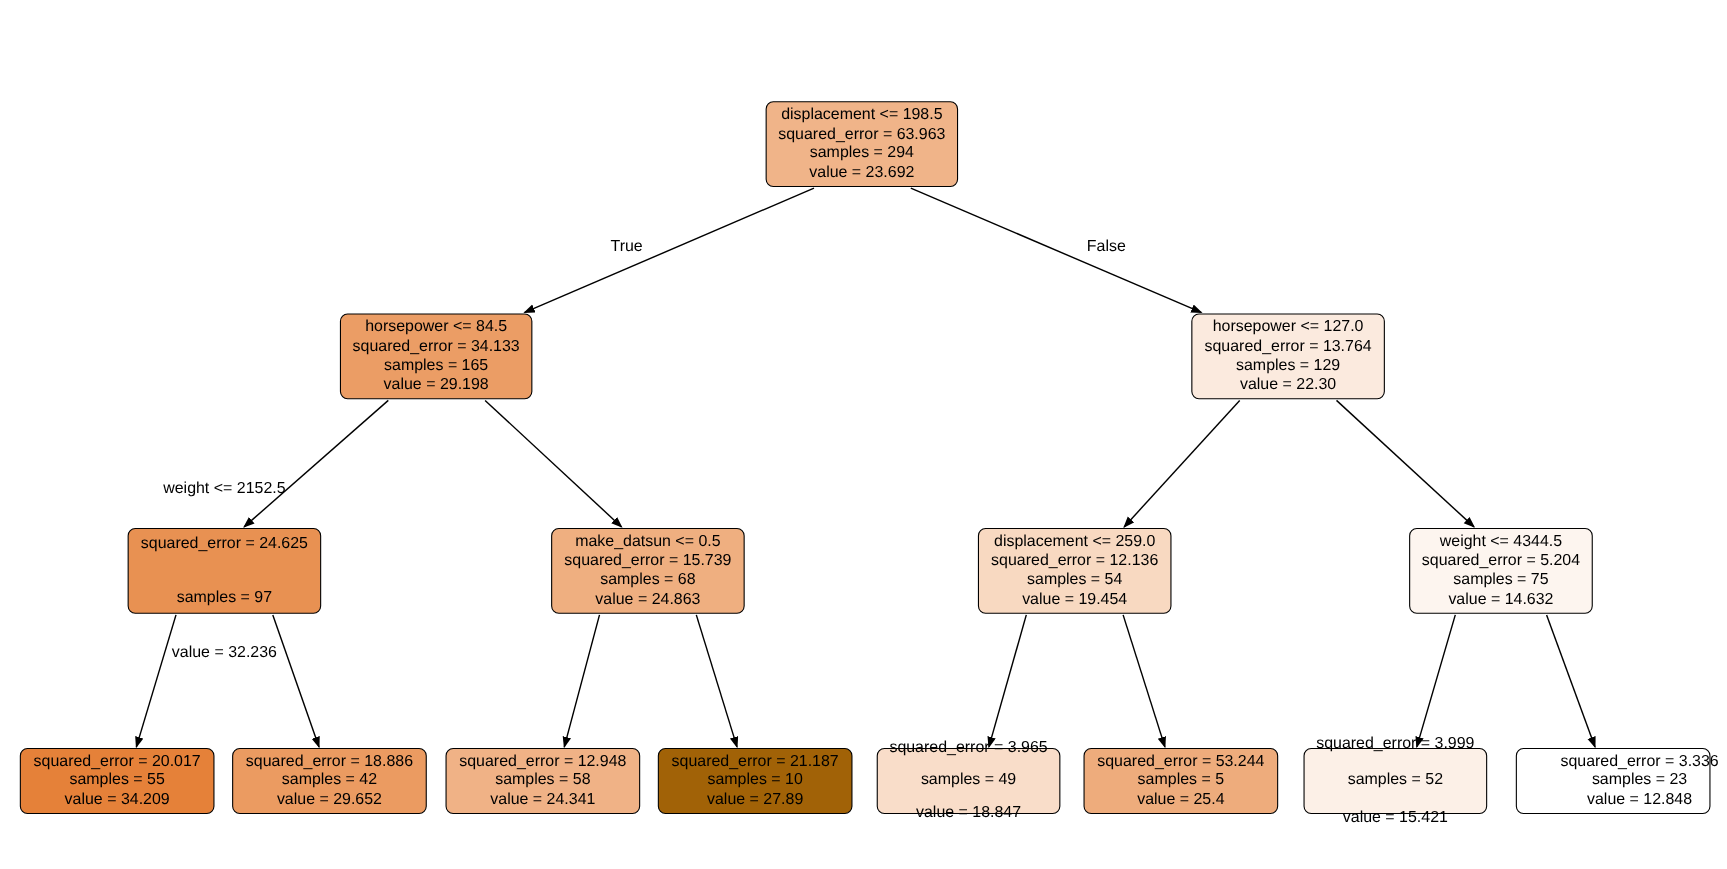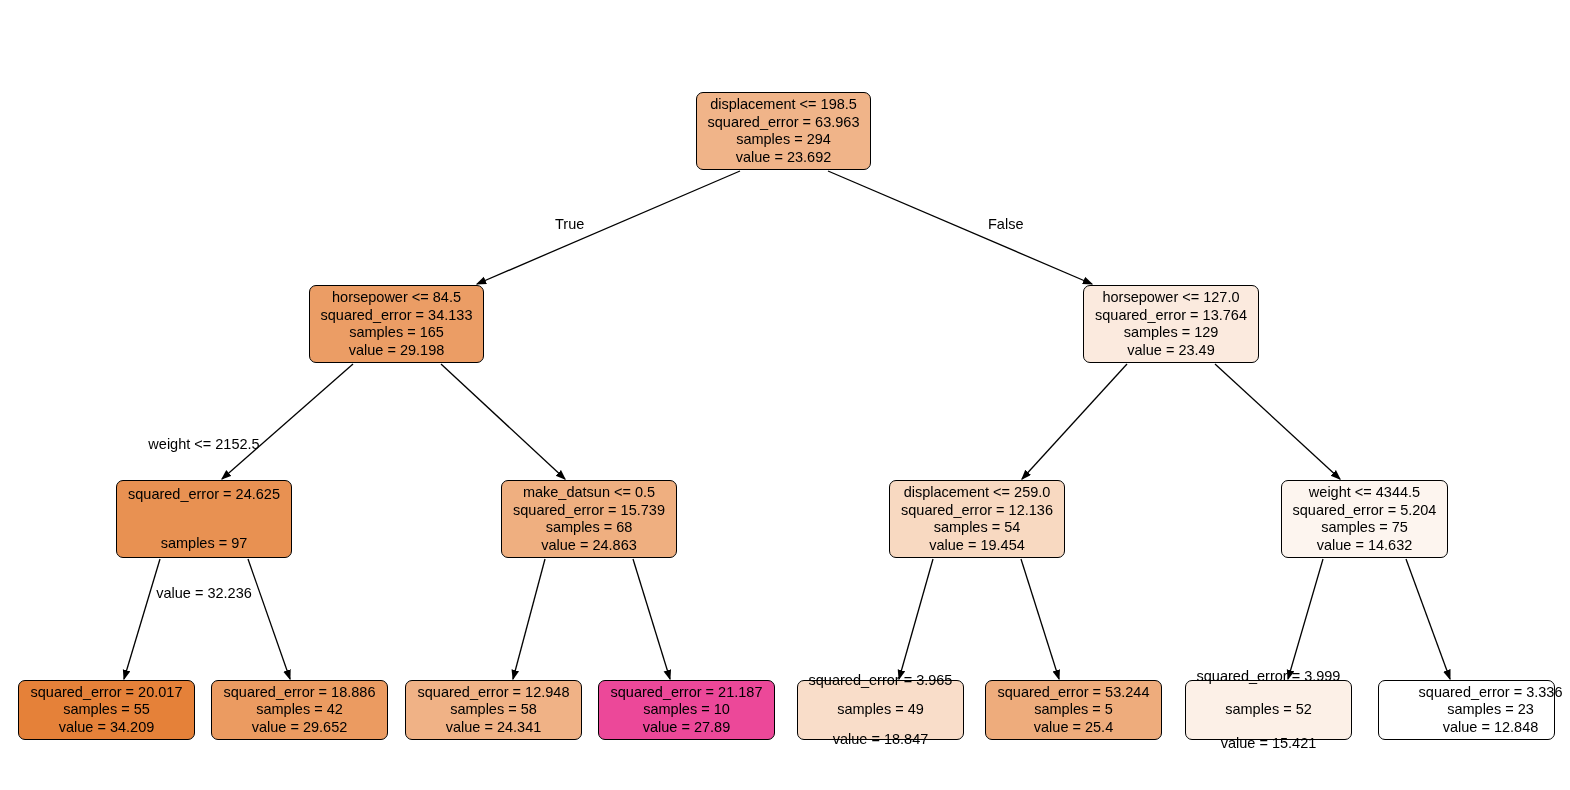--- a/index.html
+++ b/index.html
@@ -87,21 +87,21 @@
       <div class="node" style="left: 309px; top: 257px; width: 175px; height: 78px; background: rgb(235, 157, 101); border-color: rgb(0, 0, 0);">
         <span class="line">horsepower &lt;= 84.5</span>
         <span class="line">squared_error = 34.133</span>
         <span class="line">samples = 165</span>
         <span class="line">value = 29.198</span>
       </div>
       <div class="node" style="left: 1083px; top: 257px; width: 176px; height: 78px; background: rgb(251, 234, 222); border-color: rgb(0, 0, 0);">
         <span class="line">horsepower &lt;= 127.0</span>
         <span class="line">squared_error = 13.764</span>
         <span class="line">samples = 129</span>
-        <span class="line">value = 23.49</span>
+        <span class="line">value = 22.30</span>
       </div>
       <div class="node" style="left: 116px; top: 452px; width: 176px; height: 78px; background: rgb(232, 145, 82); border-color: rgb(0, 0, 0); gap: 32px;">
         <span class="line">weight &lt;= 2152.5</span>
         <span class="line">squared_error = 24.625</span>
         <span class="line">samples = 97</span>
         <span class="line">value = 32.236</span>
       </div>
       <div class="node" style="left: 501px; top: 452px; width: 176px; height: 78px; background: rgb(239, 175, 128); border-color: rgb(0, 0, 0);">
         <span class="line">make_datsun &lt;= 0.5</span>
         <span class="line">squared_error = 15.739</span>
@@ -128,21 +128,21 @@
       <div class="node" style="left: 211px; top: 652px; width: 177px; height: 60px; background: rgb(235, 155, 97); border-color: rgb(0, 0, 0);">
         <span class="line">squared_error = 18.886</span>
         <span class="line">samples = 42</span>
         <span class="line">value = 29.652</span>
       </div>
       <div class="node" style="left: 405px; top: 652px; width: 177px; height: 60px; background: rgb(240, 178, 134); border-color: rgb(0, 0, 0);">
         <span class="line">squared_error = 12.948</span>
         <span class="line">samples = 58</span>
         <span class="line">value = 24.341</span>
       </div>
-      <div class="node" style="left: 598px; top: 652px; width: 177px; height: 60px; background: #ec4899; border-color: rgb(0, 0, 0);">
+      <div class="node" style="left: 598px; top: 652px; width: 177px; height: 60px; background: #a16207; border-color: rgb(0, 0, 0);">
         <span class="line">squared_error = 21.187</span>
         <span class="line">samples = 10</span>
         <span class="line">value = 27.89</span>
       </div>
       <div class="node" style="left: 797px; top: 652px; width: 167px; height: 60px; background: rgb(249, 221, 201); border-color: rgb(0, 0, 0); gap: 12px;">
         <span class="line">squared_error = 3.965</span>
         <span class="line">samples = 49</span>
         <span class="line">value = 18.847</span>
       </div>
       <div class="node" style="left: 985px; top: 652px; width: 177px; height: 60px; background: rgb(238, 172, 124); border-color: rgb(0, 0, 0);">

